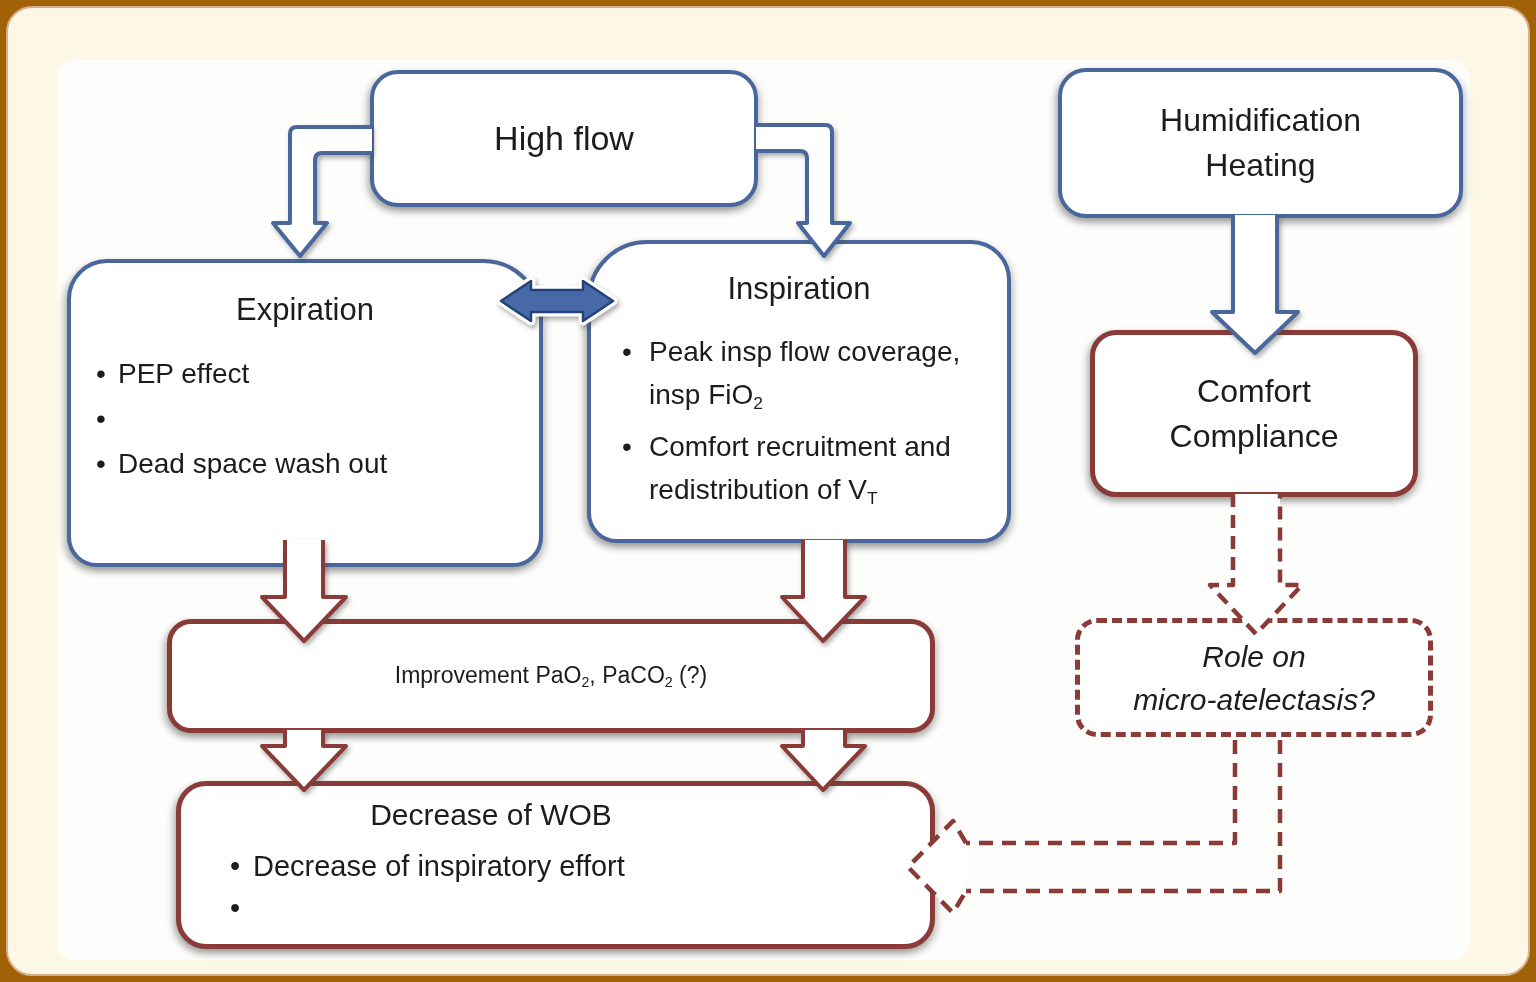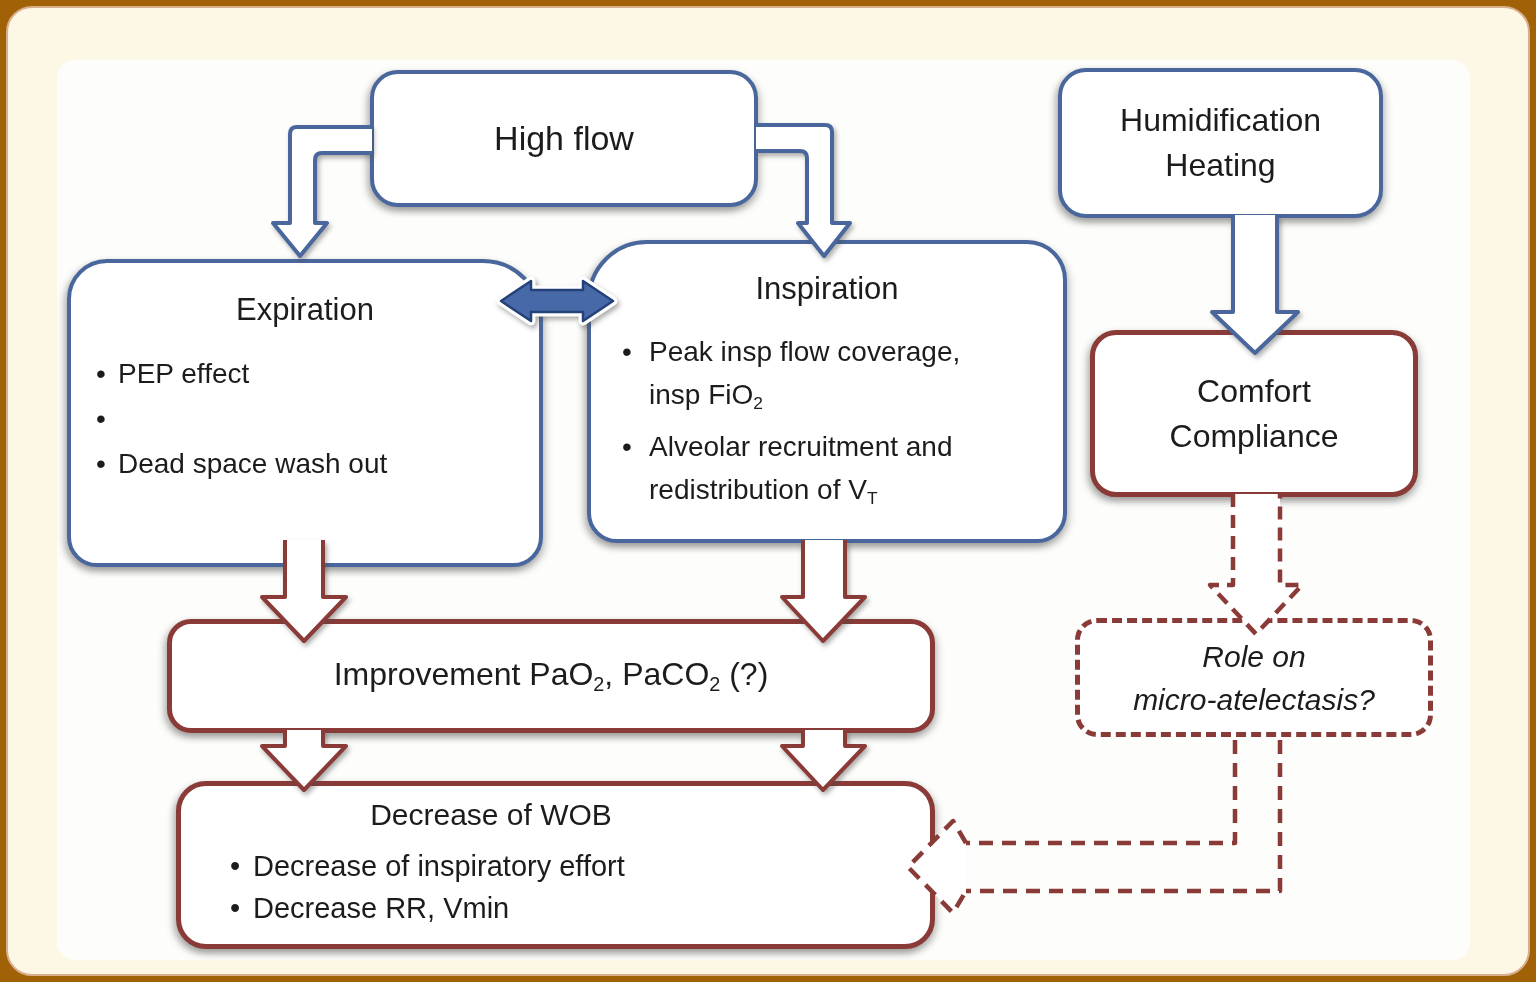--- a/index.html
+++ b/index.html
@@ -36,32 +36,32 @@
   .node.red{border:5px solid var(--c-maroon);}
   .flexc{display:flex;flex-direction:column;align-items:center;justify-content:center;text-align:center;}
   .title{position:absolute;left:0;right:0;text-align:center;}
   .bullets{position:absolute;left:0;right:0;}
   .brow{display:flex;align-items:baseline;}
   .marker{flex:0 0 auto;}
   .sub{font-size:0.62em;vertical-align:-0.28em;}
 
   
   #box-highflow{left:370px;top:70px;width:388px;height:137px;border-radius:28px;font-size:34px;}
-  #box-humid{left:1058px;top:68px;width:325px;height:150px;border-radius:28px;font-size:32px;line-height:45px;}
+  #box-humid{left:1058px;top:68px;width:405px;height:150px;border-radius:28px;font-size:32px;line-height:45px;}
   #box-exp{left:67px;top:235px;width:476px;height:308px;border-radius:40px 60px 30px 30px;margin-top:24px;}
   #box-exp .title{top:28px;font-size:31px;line-height:38px;}
   #box-exp .bullets{top:88px;padding-left:25px;font-size:28px;line-height:45px;}
   #box-exp .marker{width:22px;}
-  #box-insp{left:587px;top:240px;width:480px;height:303px;border-radius:60px 40px 30px 30px;}
+  #box-insp{left:587px;top:240px;width:424px;height:303px;border-radius:60px 40px 30px 30px;}
   #box-insp .title{top:26px;font-size:31px;line-height:38px;}
   #box-insp .bullets{top:86px;padding-left:31px;font-size:28px;line-height:43px;}
   #box-insp .marker{width:27px;}
   #box-insp .cont{padding-left:27px;}
   #box-comfort{left:1090px;top:330px;width:328px;height:167px;border-radius:26px;font-size:32px;line-height:45px;}
-  #box-improve{left:167px;top:619px;width:768px;height:114px;border-radius:24px;font-size:32px;}
+  #box-improve{left:167px;top:619px;width:768px;height:114px;border-radius:24px;font-size:23px;}
   #box-role{left:1075px;top:618px;width:358px;height:119px;border-radius:22px;
             border:5px dashed var(--c-maroon);font-size:30px;line-height:43px;font-style:italic;
             box-shadow:none;}
   #box-wob{left:168px;top:781px;width:759px;height:168px;border-radius:30px;margin-left:8px;}
   #box-wob .title{top:10px;width:620px;left:0;right:auto;font-size:30px;line-height:38px;}
   #box-wob .bullets{top:59px;padding-left:49px;font-size:29px;line-height:42px;}
   #box-wob .marker{width:23px;}
 
   svg.arrows{position:absolute;left:0;top:0;pointer-events:none;}
   .ol-blue{fill:#ffffff;stroke:var(--c-blue);stroke-width:4;stroke-linejoin:round;}
@@ -111,21 +111,21 @@
     <div class="bullets">
       <div class="brow">
         <span class="marker">•</span>
         <span>Peak insp flow coverage,</span>
       </div>
       <div class="brow cont">
         <span><span>insp FiO</span><span class="sub">2</span></span>
       </div>
       <div class="brow">
         <span class="marker">•</span>
-        <span>Alveolar recruitment and</span>
+        <span>Comfort recruitment and</span>
       </div>
       <div class="brow cont">
         <span><span>redistribution of V</span><span class="sub">T</span></span>
       </div>
     </div>
   </div>
 
   <div class="node red flexc" id="box-comfort">
     <span>Comfort</span>
     <span>Compliance</span>
@@ -142,21 +142,20 @@
 
   <div class="node red" id="box-wob">
     <div class="title">Decrease of WOB</div>
     <div class="bullets">
       <div class="brow">
         <span class="marker">•</span>
         <span>Decrease of inspiratory effort</span>
       </div>
       <div class="brow">
         <span class="marker">•</span>
-        <span>Decrease RR, Vmin</span>
       </div>
     </div>
   </div>
 
   <svg class="arrows" width="1536" height="982" viewBox="0 0 1536 982">
 
     <path class="ol-blue sh" d="M 372 127 H 297 Q 290 127 290 134 V 223 H 273 L 300 256 L 327 223 H 315 V 160 Q 315 153 322 153 H 372"></path>
 
     <path class="ol-blue sh" d="M 756 125 H 825 Q 832 125 832 132 V 223 H 850 L 824 256 L 798 223 H 807 V 158 Q 807 151 800 151 H 756"></path>
 

